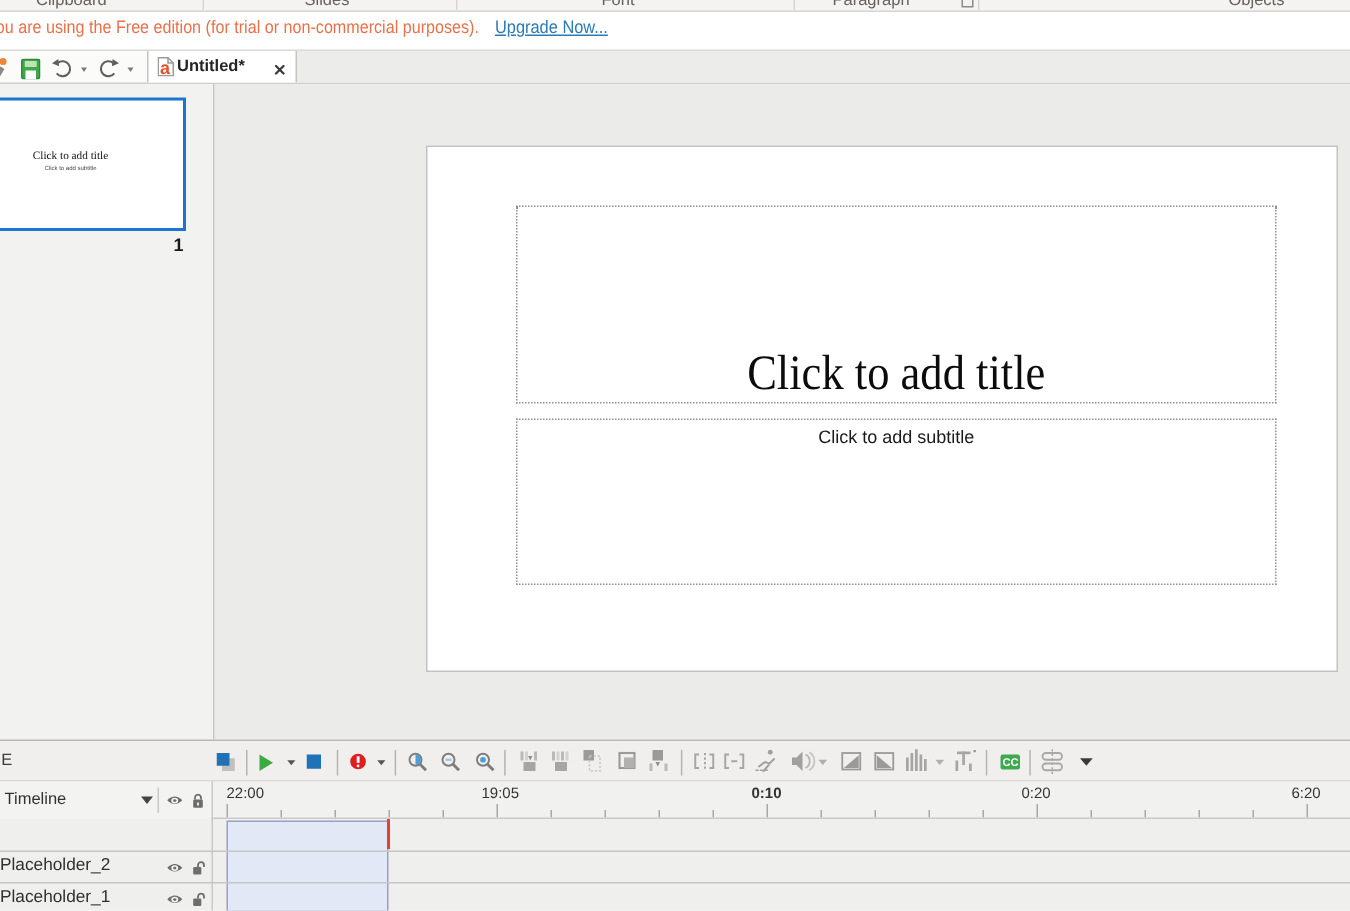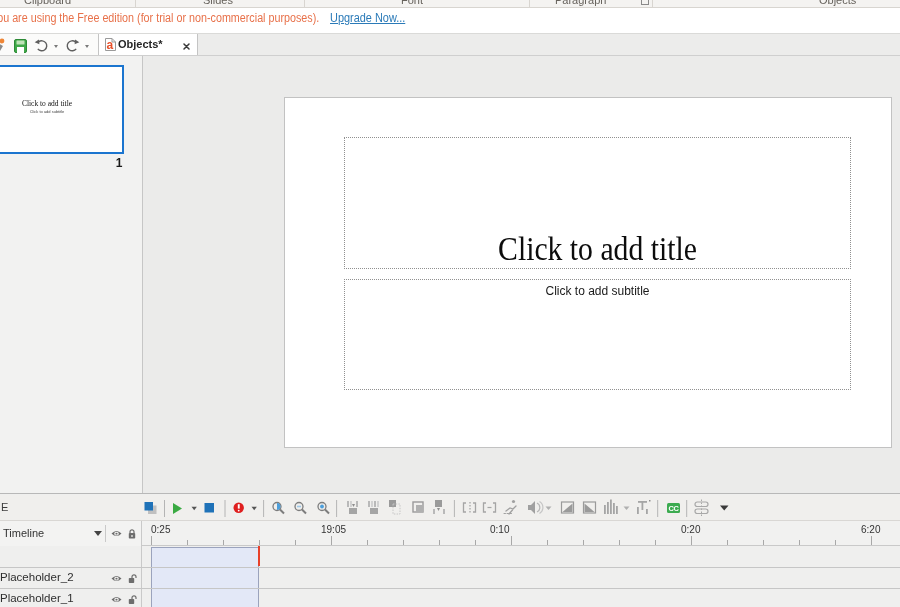--- a/index.html
+++ b/index.html
@@ -56,21 +56,21 @@
     <polygon points="10.1,0.4 14.3,3.2 9.6,5.2" fill="#5f5f5f"></polygon>
   </svg>
   <div class="abs" style="left:85.3px;top:11px;width:0;height:0;border-left:2.8px solid transparent;border-right:2.8px solid transparent;border-top:3.5px solid #7a7a7a;"></div>
 
   <div class="abs" style="left:98px;top:0px;width:100px;height:21px;background:#ffffff;border-left:1px solid #c4c4c4;border-right:1px solid #c4c4c4;box-sizing:border-box;">
     <svg class="abs" style="left:6px;top:4px;" width="11" height="13" viewBox="0 0 11 13">
       <path d="M0.5 0.5 H7 L10.5 4 V12.5 H0.5 Z" fill="#ffffff" stroke="#9a9a9a" stroke-width="1"></path>
       <path d="M7 0.5 L7 4 L10.5 4" fill="none" stroke="#9a9a9a" stroke-width="1"></path>
       <text x="1.6" y="11.2" font-size="12" font-weight="bold" fill="#e8502a" font-family="Liberation Sans,sans-serif">a</text>
     </svg>
-    <span class="abs" style="left:19px;top:4px;font-size:11px;font-weight:bold;color:#252525;">Objects*</span>
+    <span class="abs" style="left:19px;top:4px;font-size:11px;font-weight:bold;color:#252525;">Untitled*</span>
     <svg class="abs" style="left:84px;top:9px;" width="7" height="7" viewBox="0 0 7 7">
       <path d="M1 1 L6 6 M6 1 L1 6" stroke="#3a3a3a" stroke-width="1.5" stroke-linecap="round"></path>
     </svg>
   </div>
 </div>
 
 <div class="abs" style="left:0;top:56px;width:900px;height:437px;background:#ebebea;">
 
   <div class="abs" style="left:0;top:0;width:143px;height:437px;background:#f2f2f1;border-right:1px solid #c6c6c6;box-sizing:border-box;overflow:hidden;">
     <div class="abs" style="left:-30px;top:9px;width:150px;height:85px;background:#ffffff;border:2px solid #1b75cf;">
@@ -227,21 +227,21 @@
     <svg class="abs" style="left:128px;top:8px;" width="8" height="10" viewBox="0 0 8 10">
       <path d="M2 4 V2.8 A2 2 0 0 1 6 2.8 V4" fill="none" stroke="#6d6d6d" stroke-width="1.2"></path>
       <rect x="0.8" y="4" width="6.4" height="5.5" rx="0.8" fill="#6d6d6d"></rect>
       <rect x="3.4" y="6" width="1.2" height="2" fill="#f3f3f2"></rect>
     </svg>
   </div>
 
   <div class="abs" style="left:141px;top:27px;width:1px;height:87px;background:#c9c9c9;"></div>
 
   <div class="abs" style="left:142px;top:27px;width:758px;height:25px;background:#f1f1f0;border-bottom:1px solid #c9c9c9;box-sizing:border-box;overflow:hidden;" id="ruler">
-    <span class="abs" style="left:9px;top:3px;font-size:10px;color:#333;">0:25</span>
+    <span class="abs" style="left:9px;top:3px;font-size:10px;color:#333;">22:00</span>
       <i class="abs" style="left:8.5px;top:15px;width:1px;height:9px;background:#a8a8a8;"></i>
       <i class="abs" style="left:44.5px;top:19px;width:1px;height:5px;background:#a8a8a8;"></i>
       <i class="abs" style="left:80.5px;top:19px;width:1px;height:5px;background:#a8a8a8;"></i>
       <i class="abs" style="left:116.5px;top:19px;width:1px;height:5px;background:#a8a8a8;"></i>
       <i class="abs" style="left:152.5px;top:19px;width:1px;height:5px;background:#a8a8a8;"></i>
       <i class="abs" style="left:188.5px;top:15px;width:1px;height:9px;background:#a8a8a8;"></i>
       <i class="abs" style="left:224.5px;top:19px;width:1px;height:5px;background:#a8a8a8;"></i>
       <i class="abs" style="left:260.5px;top:19px;width:1px;height:5px;background:#a8a8a8;"></i>
       <i class="abs" style="left:296.5px;top:19px;width:1px;height:5px;background:#a8a8a8;"></i>
       <i class="abs" style="left:332.5px;top:19px;width:1px;height:5px;background:#a8a8a8;"></i>
@@ -250,21 +250,21 @@
       <i class="abs" style="left:440.5px;top:19px;width:1px;height:5px;background:#a8a8a8;"></i>
       <i class="abs" style="left:476.5px;top:19px;width:1px;height:5px;background:#a8a8a8;"></i>
       <i class="abs" style="left:512.5px;top:19px;width:1px;height:5px;background:#a8a8a8;"></i>
       <i class="abs" style="left:548.5px;top:15px;width:1px;height:9px;background:#a8a8a8;"></i>
       <i class="abs" style="left:584.5px;top:19px;width:1px;height:5px;background:#a8a8a8;"></i>
       <i class="abs" style="left:620.5px;top:19px;width:1px;height:5px;background:#a8a8a8;"></i>
       <i class="abs" style="left:656.5px;top:19px;width:1px;height:5px;background:#a8a8a8;"></i>
       <i class="abs" style="left:692.5px;top:19px;width:1px;height:5px;background:#a8a8a8;"></i>
       <i class="abs" style="left:728.5px;top:15px;width:1px;height:9px;background:#a8a8a8;"></i>
     <span class="abs" style="left:179px;top:3px;font-size:10px;color:#333;">19:05</span>
-    <span class="abs" style="left:348px;top:3px;font-size:10px;color:#333;">0:10</span>
+    <span class="abs" style="left:359px;top:3px;font-size:10px;color:#333;font-weight:bold;">0:10</span>
     <span class="abs" style="left:539px;top:3px;font-size:10px;color:#333;">0:20</span>
     <span class="abs" style="left:719px;top:3px;font-size:10px;color:#333;">6:20</span>
   </div>
 
   <div class="abs" style="left:142px;top:52px;width:758px;height:62px;background:#efefee;"></div>
 
   <div class="abs" style="left:151px;top:53px;width:108px;height:61px;background:#e3e8f7;border:1px solid #9ba3bd;box-sizing:border-box;"></div>
 
   <div class="abs" style="left:0;top:73px;width:900px;height:1px;background:#c6c6c6;"></div>
   <div class="abs" style="left:0;top:93.5px;width:900px;height:1px;background:#c6c6c6;"></div>

